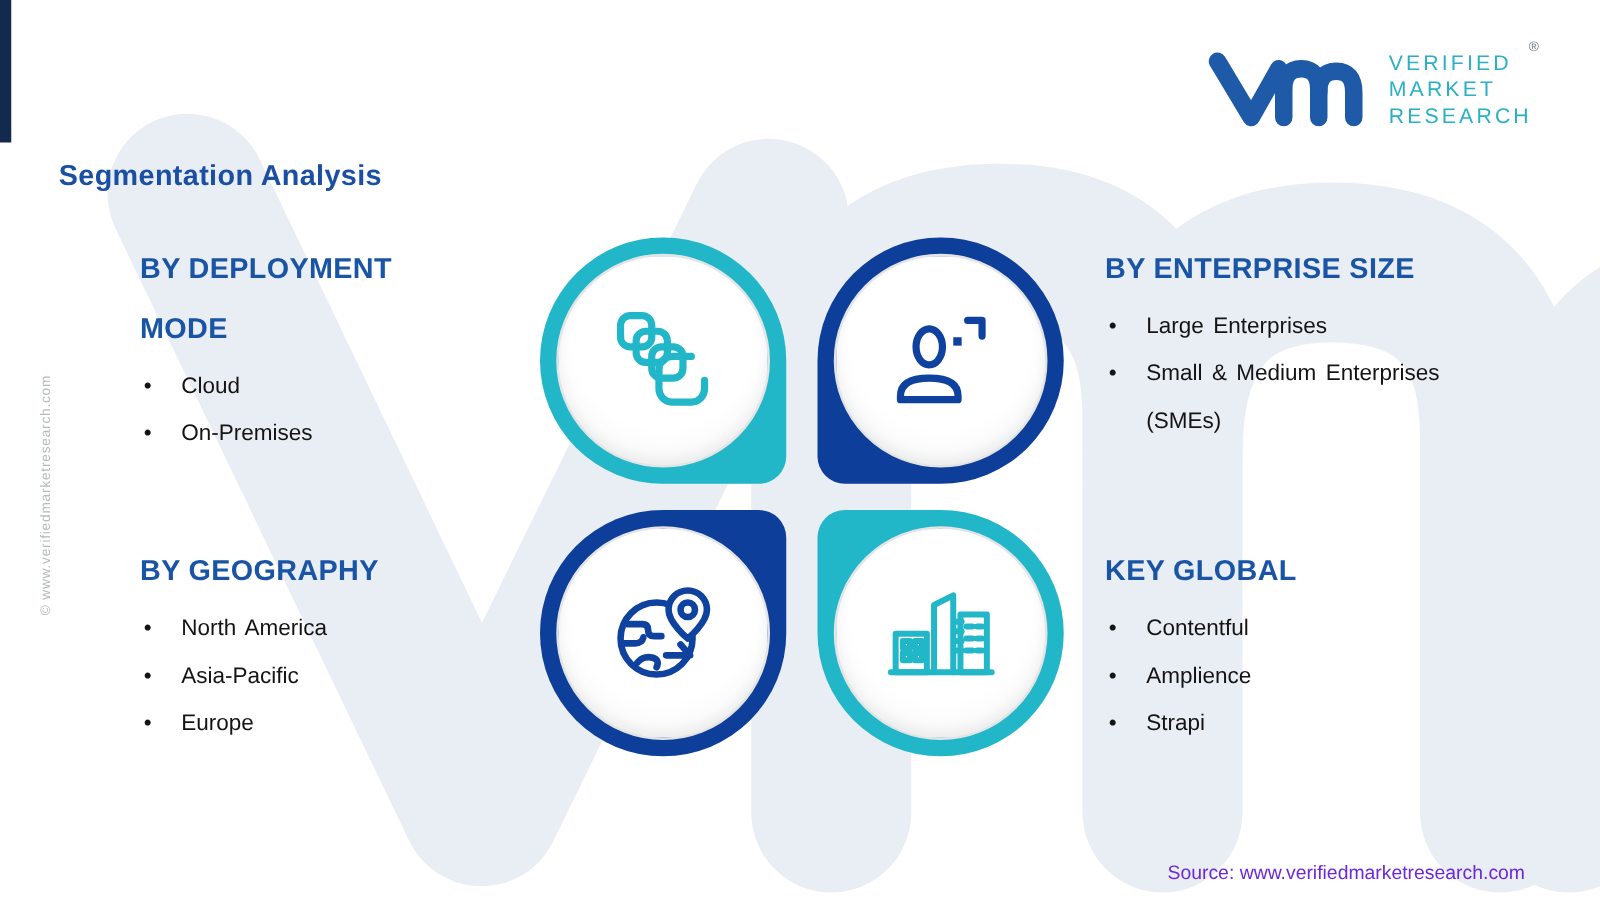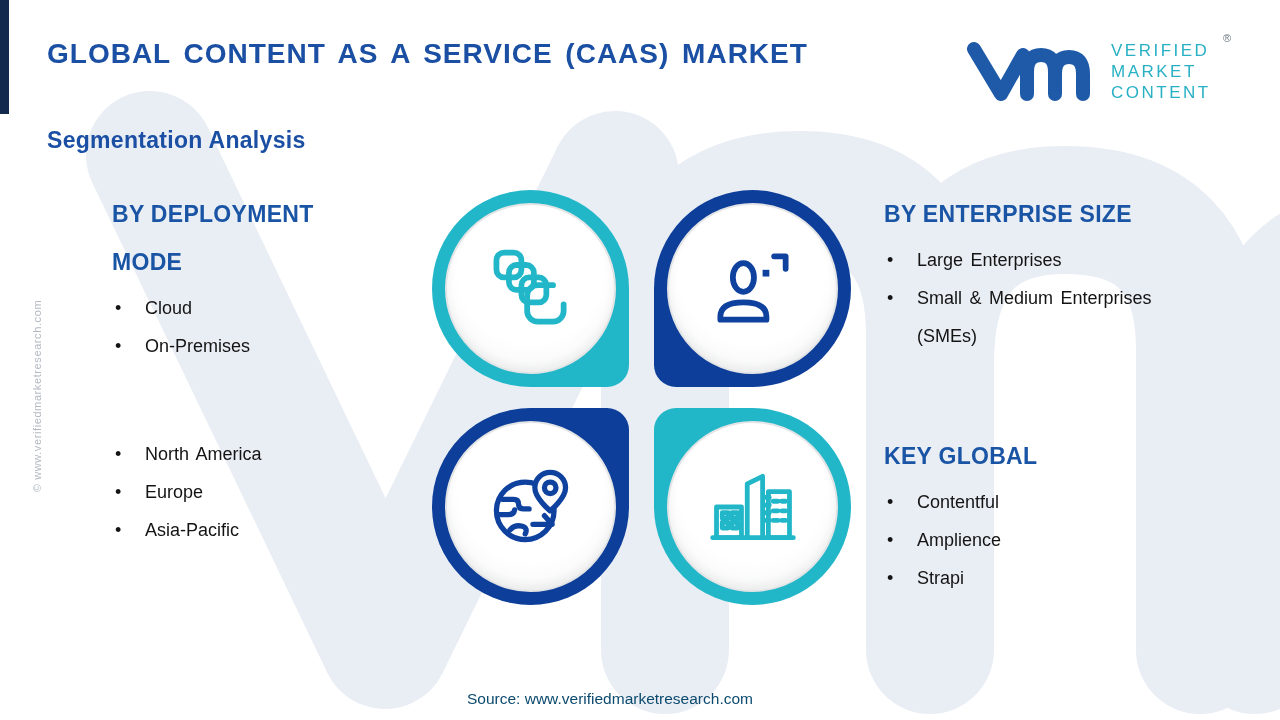--- a/index.html
+++ b/index.html
@@ -59,57 +59,56 @@
   }
   .section li::before{
     content:"\2022";position:absolute;left:3px;top:0;color:#141414;font-size:18px;
   }
   .sec-deployment{left:112px;top:190px;width:250px;}
   .sec-enterprise{left:884px;top:190px;width:305px;}
   .sec-geography{left:112px;top:432px;width:310px;}
   .sec-keyplayer{left:884px;top:432px;width:300px;}
   
   .source-line{
-    position:absolute;left:0;top:690px;width:1220px;text-align:center;
-    font-size:15.5px;color:#0c4a6e;
+    position:absolute;left:0;top:690px;width:1220px;text-align:right;
+    font-size:15.5px;color:#6d28d9;
   }
 </style>
 </head>
 <body>
 
 <div class="stage">
 
   <svg class="watermark-svg" viewBox="0 0 1280 720" fill="none">
     <g stroke="#e9edf4" stroke-width="128" stroke-linecap="round" stroke-linejoin="round">
       <path d="M150 155 L385 645 L615 175"></path>
       <path d="M665 650 V340 Q665 195 800 195 Q930 195 930 335 V650"></path>
       <path d="M930 365 Q930 210 1065 210 Q1200 210 1200 350 V650"></path>
       <path d="M1255 650 V420 Q1255 260 1370 250"></path>
     </g>
   </svg>
 
   <div class="corner-bar"></div>
 
   <div class="vertical-copyright">© www.verifiedmarketresearch.com</div>
 
-  <div class="title">GLOBAL CONTENT AS A SERVICE (CAAS) MARKET</div>
   <div class="subtitle">Segmentation Analysis</div>
 
   <div class="logo">
     <svg class="logo-glyph" width="140" height="70" viewBox="0 0 140 70" fill="none">
       <g stroke="#1e5aa8" stroke-width="14" stroke-linecap="round" stroke-linejoin="round">
         <path d="M9 13 L36 58 L58 19"></path>
         <path d="M62 58 V36 Q62 19 76 19 Q90 19 90 36 V58"></path>
         <path d="M90 38 Q90 21 104 21 Q118 21 118 38 V58"></path>
       </g>
     </svg>
     <div class="logo-text">
       <div>VERIFIED</div>
       <div>MARKET</div>
-      <div>CONTENT</div>
+      <div>RESEARCH</div>
     </div>
     <div class="logo-reg">®</div>
   </div>
 
   <div class="quads">
 
     <div class="quad quad--teal quad--tl">
       <div class="quad-inner">
         <svg width="96" height="96" viewBox="0 0 100 100" fill="none">
           <g stroke="#22b7c8" stroke-width="6" stroke-linecap="round" stroke-linejoin="round">
@@ -181,24 +180,25 @@
 
   <div class="section sec-enterprise">
     <h2>BY ENTERPRISE SIZE</h2>
     <ul>
       <li>Large Enterprises</li>
       <li>Small &amp; Medium Enterprises (SMEs)</li>
     </ul>
   </div>
 
   <div class="section sec-geography">
+    <h2>BY GEOGRAPHY</h2>
     <ul>
       <li>North America</li>
+      <li>Asia-Pacific</li>
       <li>Europe</li>
-      <li>Asia-Pacific</li>
     </ul>
   </div>
 
   <div class="section sec-keyplayer">
     <h2>KEY GLOBAL</h2>
     <ul>
       <li>Contentful</li>
       <li>Amplience</li>
       <li>Strapi</li>
     </ul>

